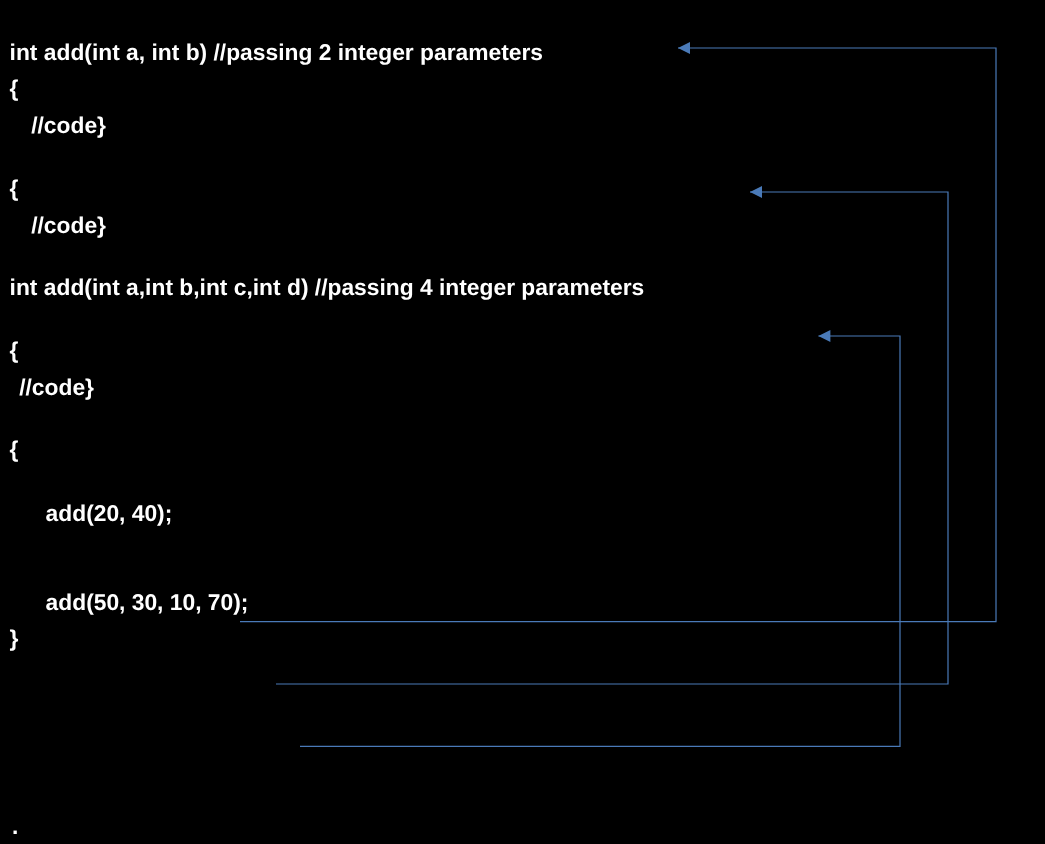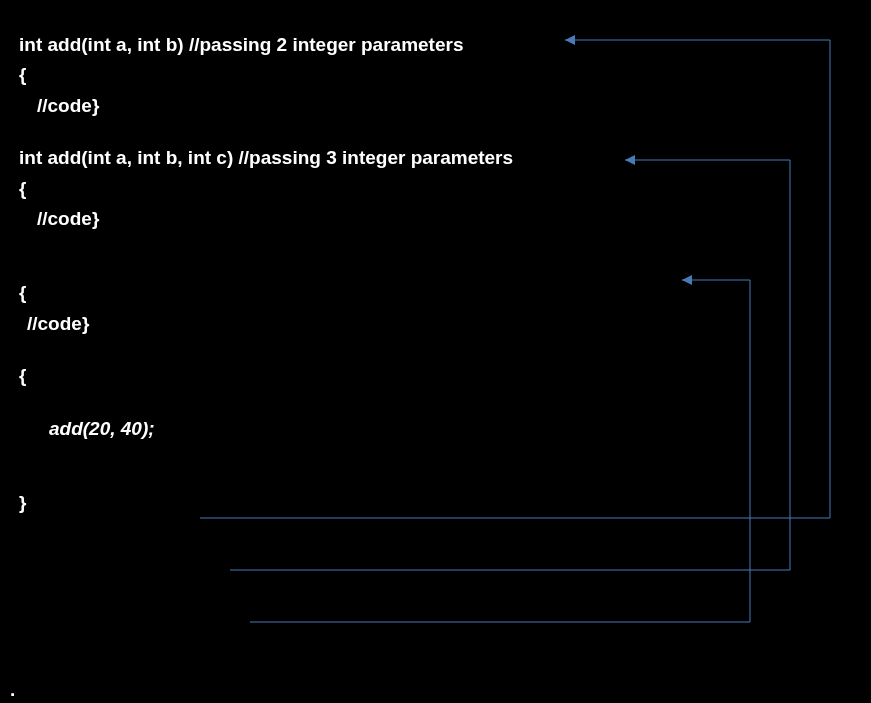--- a/index.html
+++ b/index.html
@@ -12,34 +12,33 @@
       width: 871px;
       height: 703px;
       position: relative;
       font-family: Arial, sans-serif;
       font-weight: bold;
       color: #ffffff;
       font-size: 19px;
       overflow: hidden;
     }
     .content {
-      padding: 30px 0 0 19px;
+      padding: 30px 0 0 8px;
       line-height: 1.6;
       position: relative;
       z-index: 2;
     }
     .line {
       white-space: pre;
     }
     .indent1 {
       padding-left: 18px;
     }
     .indent2 {
       padding-left: 30px;
-      font-style: italic;
     }
     .indent05 {
       padding-left: 8px;
     }
     .spacer {
       height: 22px;
     }
     svg.overlay {
       position: absolute;
       top: 0;
@@ -65,33 +64,34 @@
     }
   </style>
 </head>
 <body>
 
 <div class="content">
   <div class="line">int add(int a, int b) //passing 2 integer parameters</div>
   <div class="line">{</div>
   <div class="line indent1">//code}</div>
   <div class="spacer"></div>
-  <div class="line">int add(int a, int b, int c) //passing 3 integer parameters</div>
   <div class="line">{</div>
   <div class="line indent1">//code}</div>
   <div class="spacer"></div>
+  <div class="line">int add(int a,int b,int c,int d) //passing 4 integer parameters</div>
   <div class="spacer"></div>
   <div class="line">{</div>
   <div class="line indent05">//code}</div>
   <div class="spacer"></div>
   <div class="line">{</div>
   <div class="spacer"></div>
   <div class="line indent2">add(20, 40);</div>
   <div class="spacer"></div>
   <div class="spacer"></div>
+  <div class="line indent2">add(50, 30, 10, 70);</div>
   <div class="line">}</div>
 </div>
 
 <div class="dot">.</div>
 
 <svg class="overlay" viewBox="0 0 871 703">
 
   <g>
     <polyline class="arrow-line" points="200,518 830,518 830,40 565,40"></polyline>
     <polygon class="arrow-head" points="565,40 575,35 575,45"></polygon>

